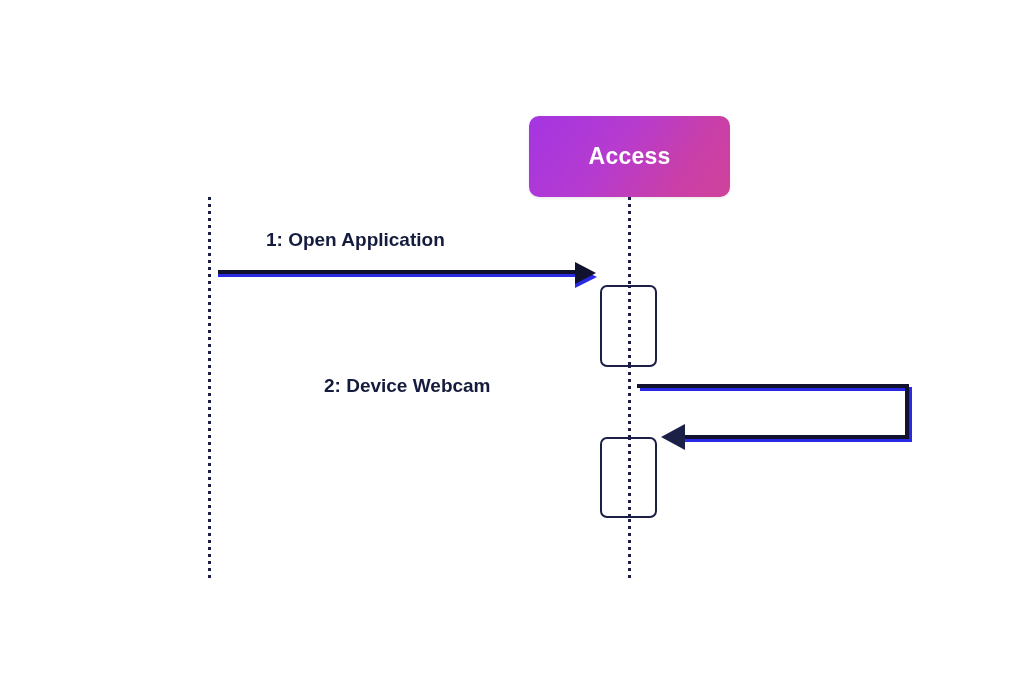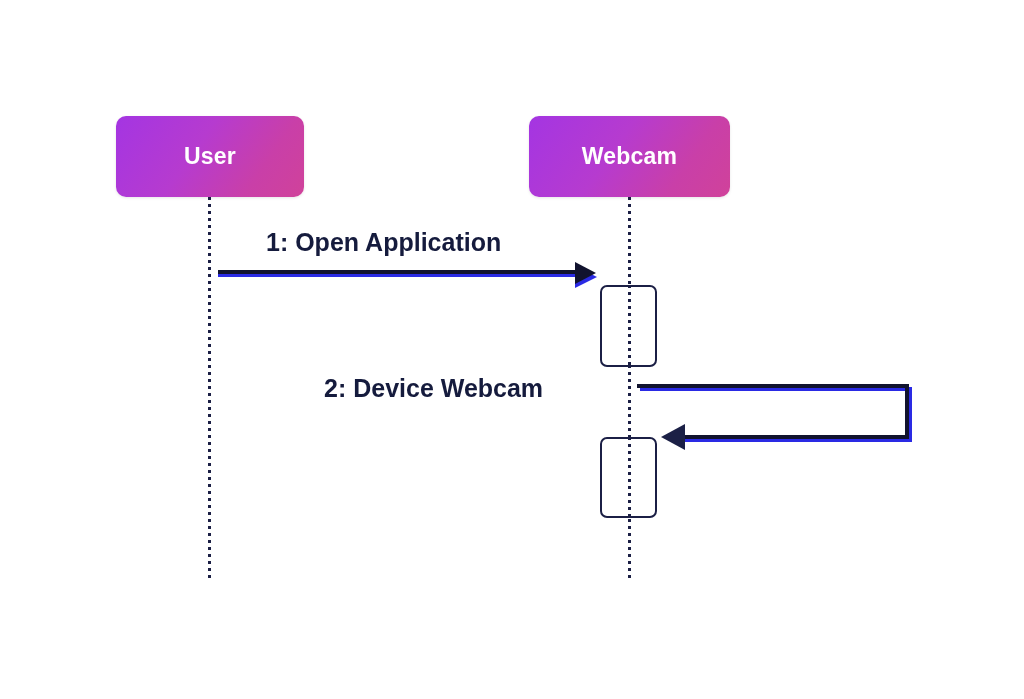--- a/index.html
+++ b/index.html
@@ -78,21 +78,21 @@
     box-sizing: border-box;
   }
   #activation-1 { left: 600px; top: 285px; height: 82px; }
   #activation-2 { left: 600px; top: 437px; height: 81px; }
 
   
   .msg-label {
     position: absolute;
     color: #151b3d;
     font-weight: bold;
-    font-size: 25px;
+    font-size: 19px;
     white-space: nowrap;
     line-height: 1;
   }
   #msg1-label { left: 266px; top: 230px; }
   #msg2-label { left: 324px; top: 376px; }
 
   .msg-svg {
     position: absolute;
     left: 0;
     top: 0;
@@ -100,26 +100,23 @@
     height: 699px;
     overflow: visible;
     pointer-events: none;
   }
 </style>
 </head>
 <body>
 
 <div id="canvas">
 
-  <div class="participant" id="participant-user">
-    <span class="p-label">User</span>
-  </div>
 
   <div class="participant" id="participant-device">
-    <span class="p-label">Webcam</span>
+    <span class="p-label">Access</span>
   </div>
 
   <div class="lifeline" id="lifeline-user"></div>
   <div class="lifeline" id="lifeline-device"></div>
 
   <svg class="msg-svg" viewBox="0 0 1024 699">
 
     <g>
 
       <line x1="218" y1="275" x2="592" y2="275" stroke="#2a2ae4" stroke-width="4"></line>

